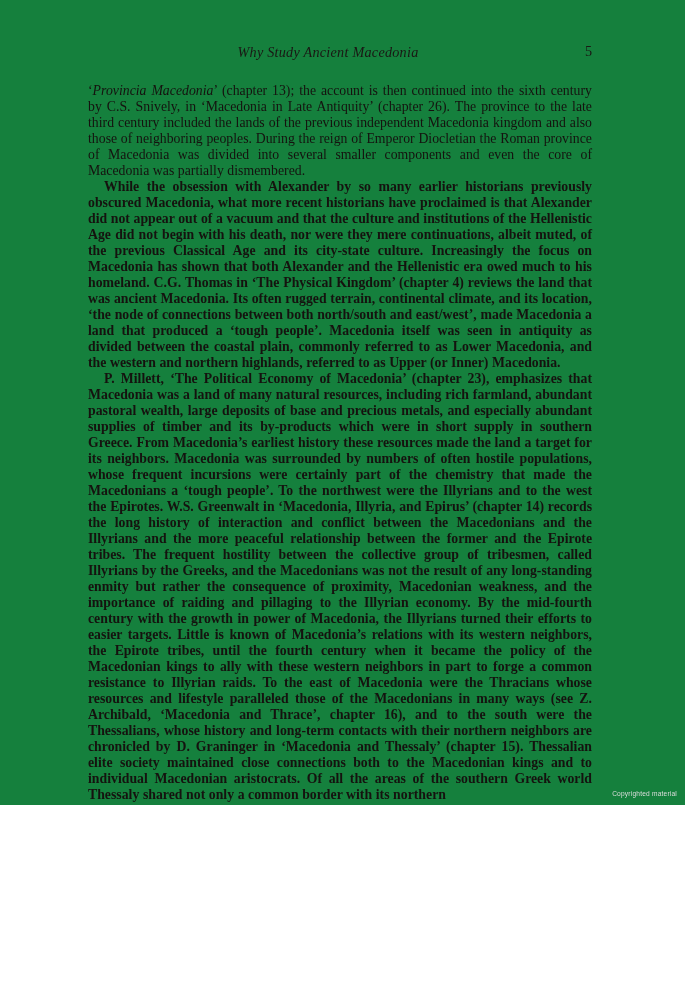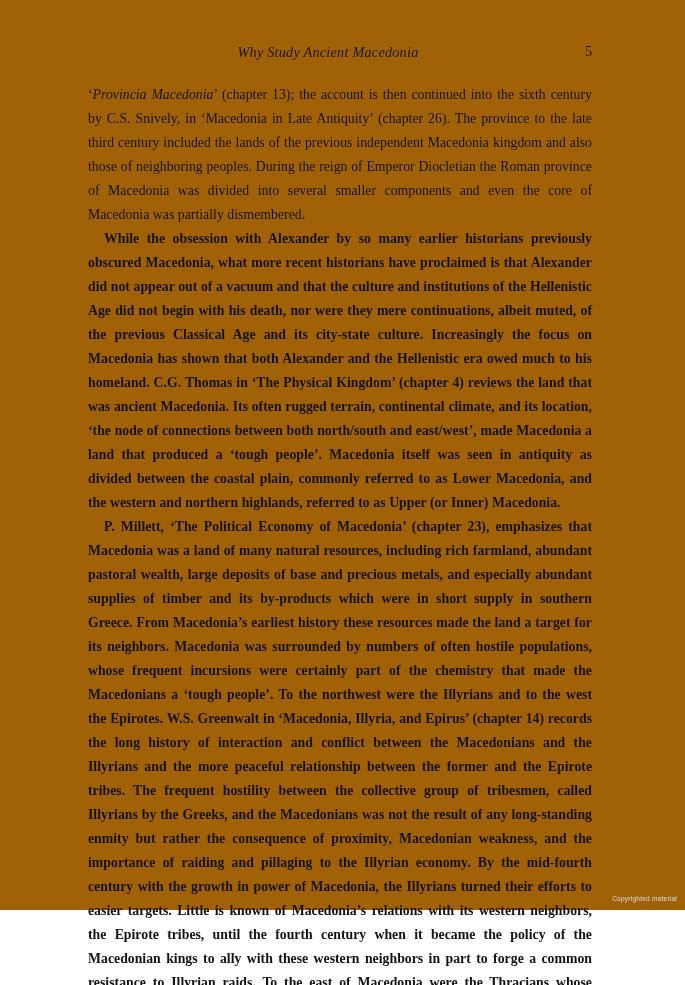--- a/index.html
+++ b/index.html
@@ -14,22 +14,22 @@
     overflow: hidden;
     font-family: "Liberation Serif", "DejaVu Serif", serif;
     color: #15120f;
     -webkit-font-smoothing: antialiased;
   }
 
   .page {
     position: absolute;
     left: 0; top: 0;
     width: 685px;
-    height: 910px;
-    background: #a16207;
+    height: 805px;
+    background: #15803d;
   }
 
   
   .running-head {
     position: absolute;
     left: 88px;
     top: 44px;
     width: 504px;
     height: 20px;
     display: flex;
@@ -60,21 +60,21 @@
     position: absolute;
     left: 88px;
     top: 83px;
     width: 504px;
   }
   .para {
     margin: 0;
     text-align: justify;
     text-justify: inter-word;
     font-size: 13.75px;
-    line-height: 24px;
+    line-height: 16px;
     letter-spacing: 0.02px;
     word-spacing: 0.1px;
     hyphens: none;
     color: #15120f;
   }
   .para + .para {
     text-indent: 16px;
     font-weight: bold;
   }
   .para i {

